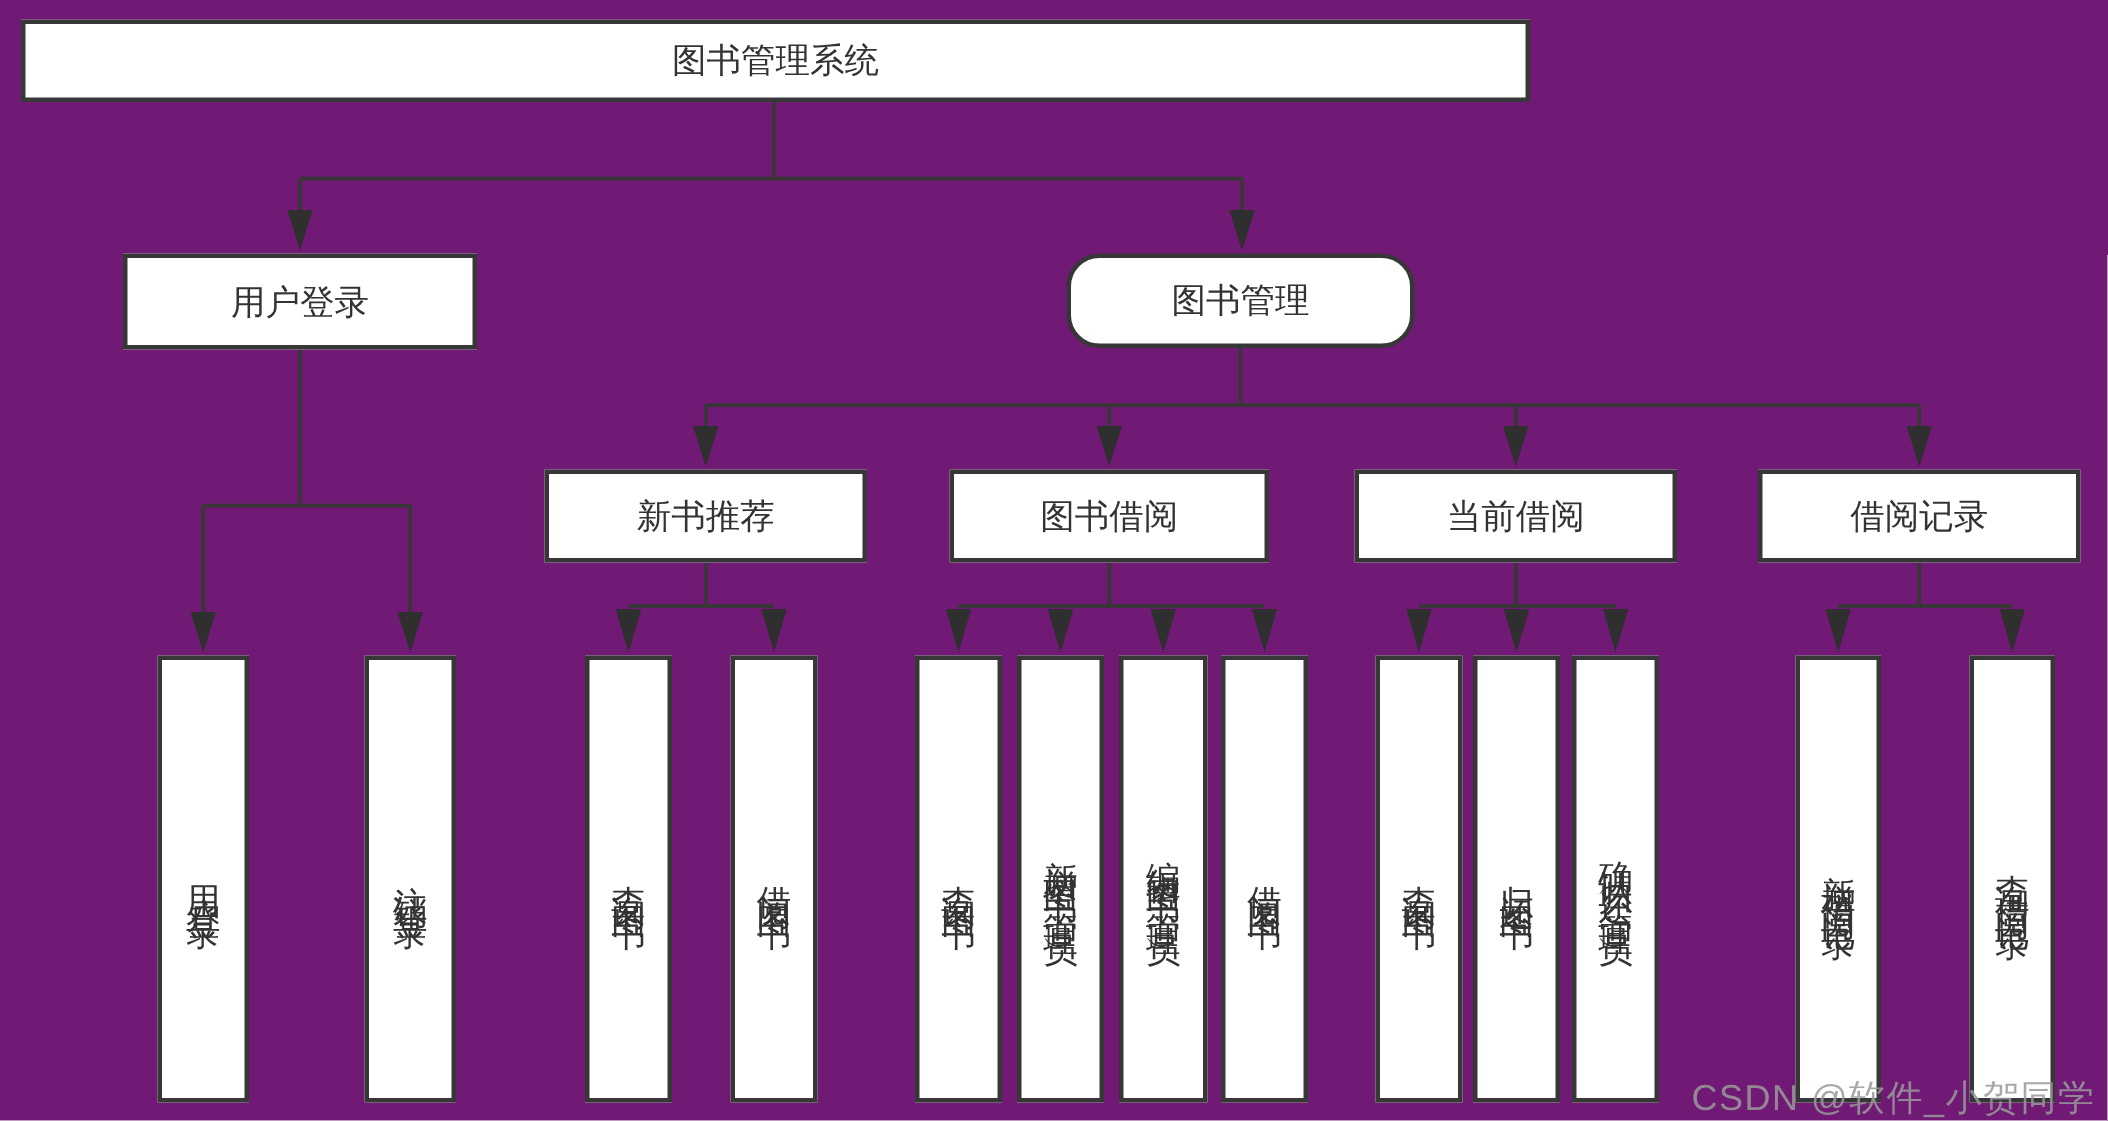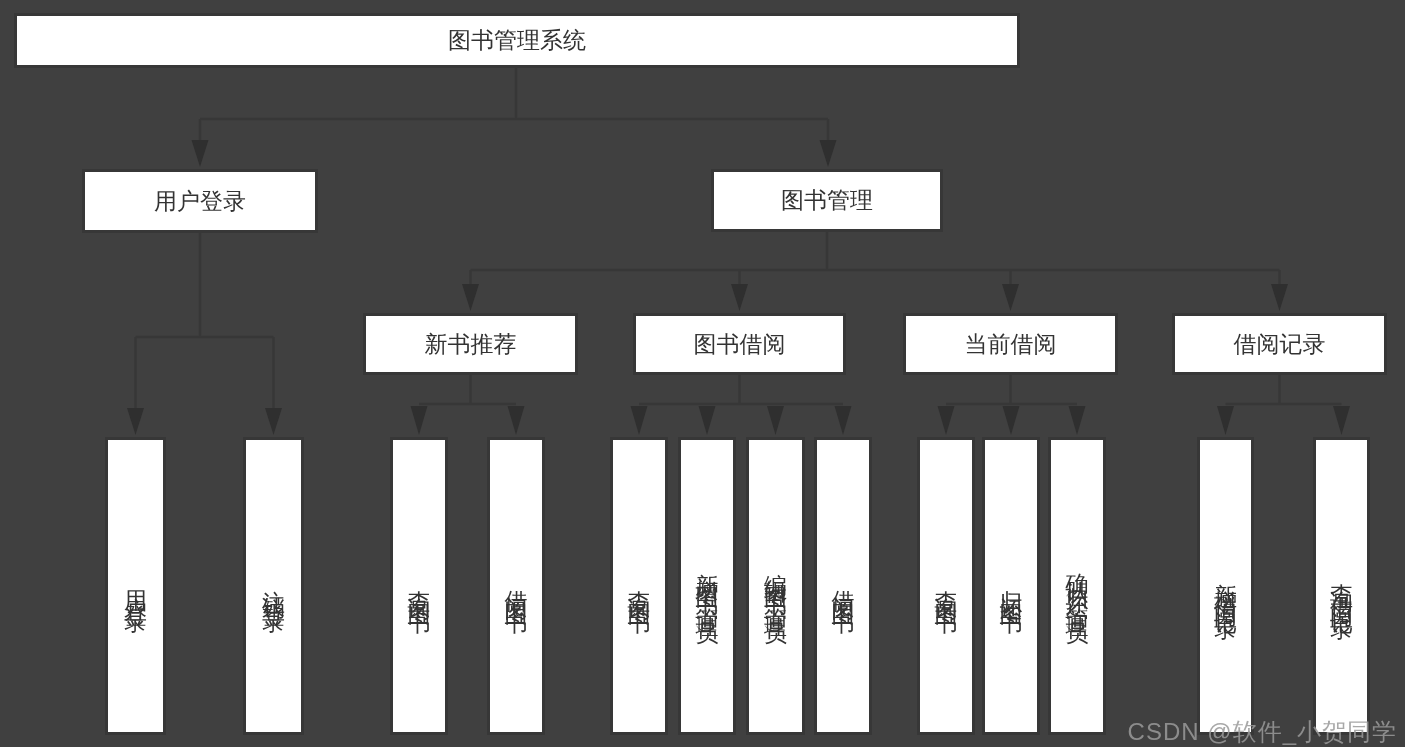--- a/index.html
+++ b/index.html
@@ -1,19 +1,19 @@
 <!DOCTYPE html>
 <html><head>
 <meta charset="utf-8">
 <style>
   html,body{margin:0;padding:0;background:#fff;}
   .canvas{
     position:relative;
     width:1405px;height:747px;
-    background:#404040;
+    background:#701a75;
     font-family:"Liberation Sans","DejaVu Sans",sans-serif;
     color:#333333;
     overflow:hidden;
   }
   .box{
     position:absolute;
     box-sizing:border-box;
     border:3px solid #373737;
     background:#ffffff;
     display:flex;
@@ -92,21 +92,21 @@
     <polygon points="1333,406 1350,406 1341.5,435" fill="#2f2f2f" stroke="none"></polygon>
   </svg>
 
   <div class="box" style="left:14px;top:13px;width:1006px;height:55px;">
     <span>图书管理系统</span>
   </div>
 
   <div class="box" style="left:82px;top:169px;width:236px;height:64px;">
     <span>用户登录</span>
   </div>
-  <div class="box" style="left:711px;top:169px;width:232px;height:63px;">
+  <div class="box" style="left:711px;top:169px;width:232px;height:63px;border-radius:22px;">
     <span>图书管理</span>
   </div>
 
   <div class="box" style="left:363px;top:313px;width:215px;height:62px;">
     <span>新书推荐</span>
   </div>
   <div class="box" style="left:633px;top:313px;width:213px;height:62px;">
     <span>图书借阅</span>
   </div>
   <div class="box" style="left:903px;top:313px;width:215px;height:62px;">

